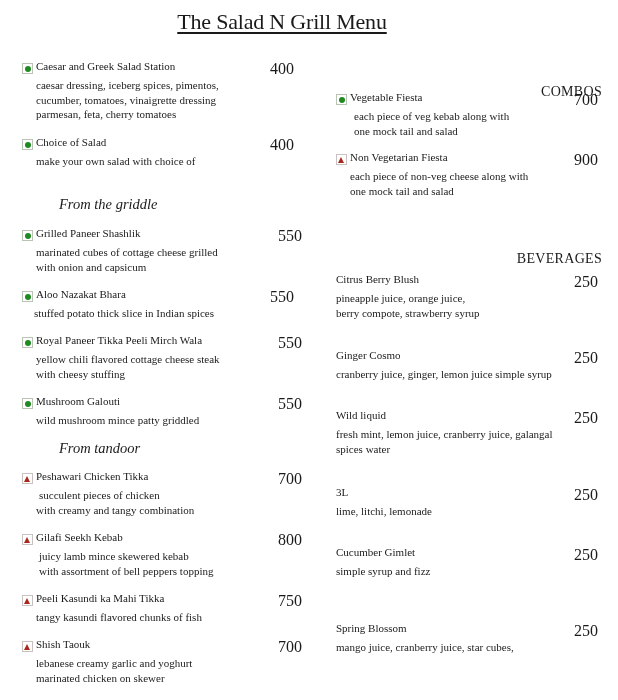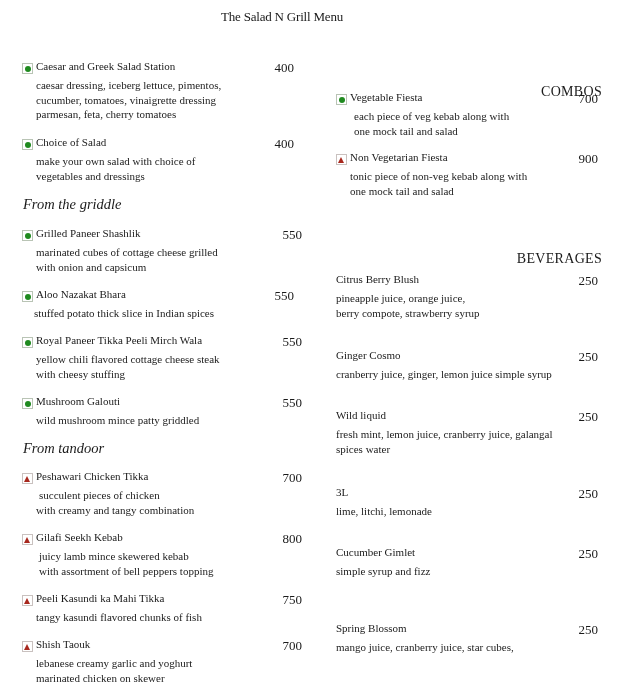--- a/index.html
+++ b/index.html
@@ -2,34 +2,34 @@
 <html><head>
 <meta charset="utf-8">
 <style>
   html, body { margin: 0; padding: 0; background: #ffffff; }
   body {
     width: 618px; height: 700px; overflow: hidden; position: relative;
     font-family: "Liberation Serif", "DejaVu Serif", serif; color: #1a1a1a;
   }
   .title {
     position: absolute; top: 9px; left: 0; width: 564px; text-align: center;
-    font-size: 13px; text-underline-offset: 3px;
+    font-size: 22px; text-decoration: underline; text-underline-offset: 3px;
     letter-spacing: -0.2px;
   }
   .col { position: absolute; top: 0; }
   .left { left: 22px; width: 280px; }
   .right { left: 336px; width: 272px; }
   .item { position: absolute; width: 100%; }
   .item-head { position: relative; height: 18px; }
   .name { position: absolute; left: 0; top: 0; font-size: 11px; white-space: nowrap; }
   .with-ico .name { left: 14px; }
-  .price { position: absolute; right: 0; top: 0; font-size: 13px; }
+  .price { position: absolute; right: 0; top: 0; font-size: 16px; }
   .desc { font-size: 11px; line-height: 14.5px; color: #222; white-space: nowrap; }
   .with-ico .desc { padding-left: 14px; }
-  .section { position: absolute; font-style: italic; font-size: 14.5px; }
+  .section { position: absolute; font-style: italic; font-size: 14.5px; margin-left: 36px; }
   .section-caps { position: absolute; width: 100%; text-align: right; font-size: 14px; letter-spacing: 0.3px; margin-top: 24px; }
   .ico { position: absolute; left: 0; top: 3px; width: 9px; height: 9px; border: 1px solid #b9c4b5; background: #fff; box-sizing: content-box; }
   .ico.veg::after { content: ""; position: absolute; left: 1.5px; top: 1.5px; width: 6px; height: 6px; border-radius: 50%; background: #1f8a1f; }
   .ico.nonveg { border-color: #c9c1bf; }
   .ico.nonveg::after { content: ""; position: absolute; left: 1px; top: 1.5px; width: 0; height: 0;
     border-left: 3.5px solid transparent; border-right: 3.5px solid transparent; border-bottom: 6px solid #a8281e; }
   .right .price { right: 10px; }
 </style>
 </head>
 <body>
@@ -37,33 +37,32 @@
 <div class="title">The Salad N Grill Menu</div>
 
 <div class="col left">
 
   <div class="item with-ico" style="top:60px">
     <div class="item-head">
       <span class="ico veg"></span>
       <span class="name">Caesar and Greek Salad Station</span>
       <span class="price" style="right:8px">400</span>
     </div>
-    <div class="desc">caesar dressing, iceberg lettuce, pimentos,</div>
+    <div class="desc">caesar dressing, iceberg spices, pimentos,</div>
     <div class="desc">cucumber, tomatoes, vinaigrette dressing</div>
     <div class="desc">parmesan, feta, cherry tomatoes</div>
   </div>
 
   <div class="item with-ico" style="top:136px">
     <div class="item-head">
       <span class="ico veg"></span>
       <span class="name">Choice of Salad</span>
       <span class="price" style="right:8px">400</span>
     </div>
     <div class="desc">make your own salad with choice of</div>
-    <div class="desc">vegetables and dressings</div>
   </div>
 
   <div class="section" style="top:196px;left:1px">From the griddle</div>
 
   <div class="item with-ico" style="top:227px">
     <div class="item-head">
       <span class="ico veg"></span>
       <span class="name">Grilled Paneer Shashlik</span>
       <span class="price">550</span>
     </div>
@@ -154,21 +153,21 @@
     <div class="desc" style="padding-left:18px">each piece of veg kebab along with</div>
     <div class="desc" style="padding-left:18px">one mock tail and salad</div>
   </div>
 
   <div class="item with-ico" style="top:151px">
     <div class="item-head">
       <span class="ico nonveg"></span>
       <span class="name">Non Vegetarian Fiesta</span>
       <span class="price">900</span>
     </div>
-    <div class="desc">tonic piece of non-veg kebab along with</div>
+    <div class="desc">each piece of non-veg cheese along with</div>
     <div class="desc">one mock tail and salad</div>
   </div>
 
   <div class="section-caps" style="top:227px;left:-6px">BEVERAGES</div>
 
   <div class="item" style="top:273px">
     <div class="item-head">
       <span class="name">Citrus Berry Blush</span>
       <span class="price">250</span>
     </div>

